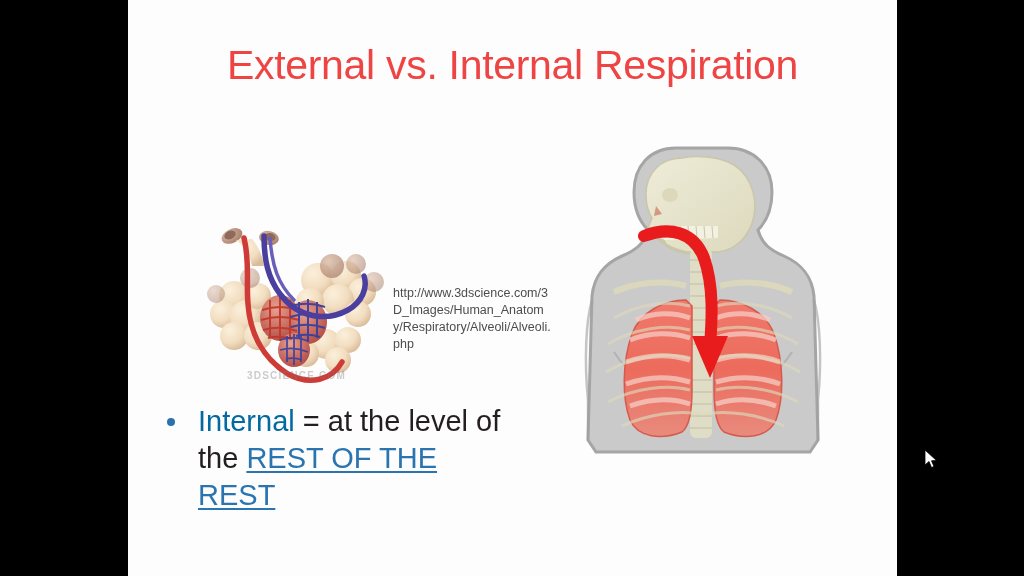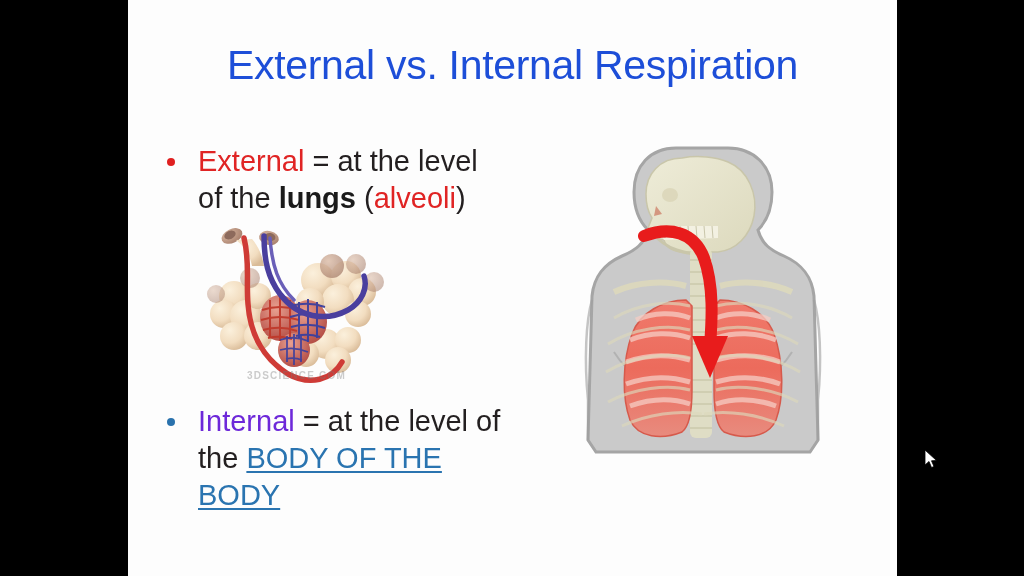--- a/index.html
+++ b/index.html
@@ -46,21 +46,21 @@
   
   #slide-title {
     position: absolute;
     left: 0;
     top: 42px;
     width: 769px;
     text-align: center;
     font-family: "Liberation Sans", sans-serif;
     font-size: 41px;
     font-weight: 400;
-    color: #1d4ed8;
+    color: #ef4444;
     letter-spacing: -0.3px;
     white-space: nowrap;
   }
 
   
   .bullet-block {
     position: absolute;
     font-family: "Liberation Sans", sans-serif;
     font-size: 29px;
     line-height: 37px;
@@ -79,21 +79,21 @@
   }
   #dot-external { background: #e02020; }
   #dot-internal { background: #2a72ad; }
 
   .bullet-text {
     display: block;
     padding-left: 34px;
   }
 
   .kw-red   { color: #e02424; }
-  .kw-blue  { color: #6d28d9; }
+  .kw-blue  { color: #0369a1; }
   .kw-bold  { font-weight: 700; color: #1a1a1a; }
   .kw-link  {
     color: #2a74b0;
     text-decoration: underline;
     text-underline-offset: 3px;
   }
 
   
   .caption {
     position: absolute;
@@ -154,24 +154,20 @@
 
 <div id="screen">
 
   <div class="pillar" id="pillar-left"></div>
   <div class="pillar" id="pillar-right"></div>
 
   <div id="slide">
 
     <div id="slide-title">External vs. Internal Respiration</div>
 
-    <div class="bullet-block" id="bullet-external">
-      <span class="bullet-dot" id="dot-external"></span>
-      <span class="bullet-text"><span class="kw-red">External</span><span> = at the level of the </span><span class="kw-bold">lungs</span><span> (</span><span class="kw-red">alveoli</span><span>)</span></span>
-    </div>
 
     <div id="fig-alveoli">
       <svg width="180" height="175" viewBox="0 0 180 175" xmlns="http://www.w3.org/2000/svg">
         <defs>
           <radialGradient id="sacG" cx="35%" cy="30%" r="75%">
             <stop offset="0%" stop-color="#fbf0dc"></stop>
             <stop offset="60%" stop-color="#f2ddc0"></stop>
             <stop offset="100%" stop-color="#d9bb98"></stop>
           </radialGradient>
           <radialGradient id="sacD" cx="35%" cy="30%" r="75%">
@@ -257,24 +253,25 @@
         </g>
 
         <path d="M38 16 C44 40 40 58 42 82 C44 110 56 136 82 152 C104 164 126 158 136 140" stroke="#cf3b36" stroke-width="5.5" fill="none" stroke-linecap="round"></path>
 
         <path d="M58 14 C58 38 62 56 74 72 C92 96 120 100 142 88 C156 80 162 66 158 54" stroke="#4a3f9e" stroke-width="5.5" fill="none" stroke-linecap="round"></path>
         <path d="M64 16 C66 44 72 62 88 78" stroke="#6a5fb8" stroke-width="3.5" fill="none" stroke-linecap="round"></path>
       </svg>
       <div class="wm">3DSCIENCE.COM</div>
     </div>
 
+    <div class="caption" id="caption-alveoli">http://www.3dscience.com/3D_Images/Human_Anatomy/Respiratory/Alveoli/Alveoli.php</div>
 
     <div class="bullet-block" id="bullet-internal">
       <span class="bullet-dot" id="dot-internal"></span>
-      <span class="bullet-text"><span class="kw-blue">Internal</span><span> = at the level of the </span><span class="kw-link">BODY OF THE BODY</span></span>
+      <span class="bullet-text"><span class="kw-blue">Internal</span><span> = at the level of the </span><span class="kw-link">REST OF THE REST</span></span>
     </div>
 
     <div id="fig-torso">
       <svg width="250" height="325" viewBox="0 0 250 325" xmlns="http://www.w3.org/2000/svg">
         <defs>
           <linearGradient id="lungG" x1="0" y1="0" x2="0" y2="1">
             <stop offset="0%" stop-color="#f07a6c"></stop>
             <stop offset="50%" stop-color="#ec6b5c"></stop>
             <stop offset="100%" stop-color="#e88b7e"></stop>
           </linearGradient>

